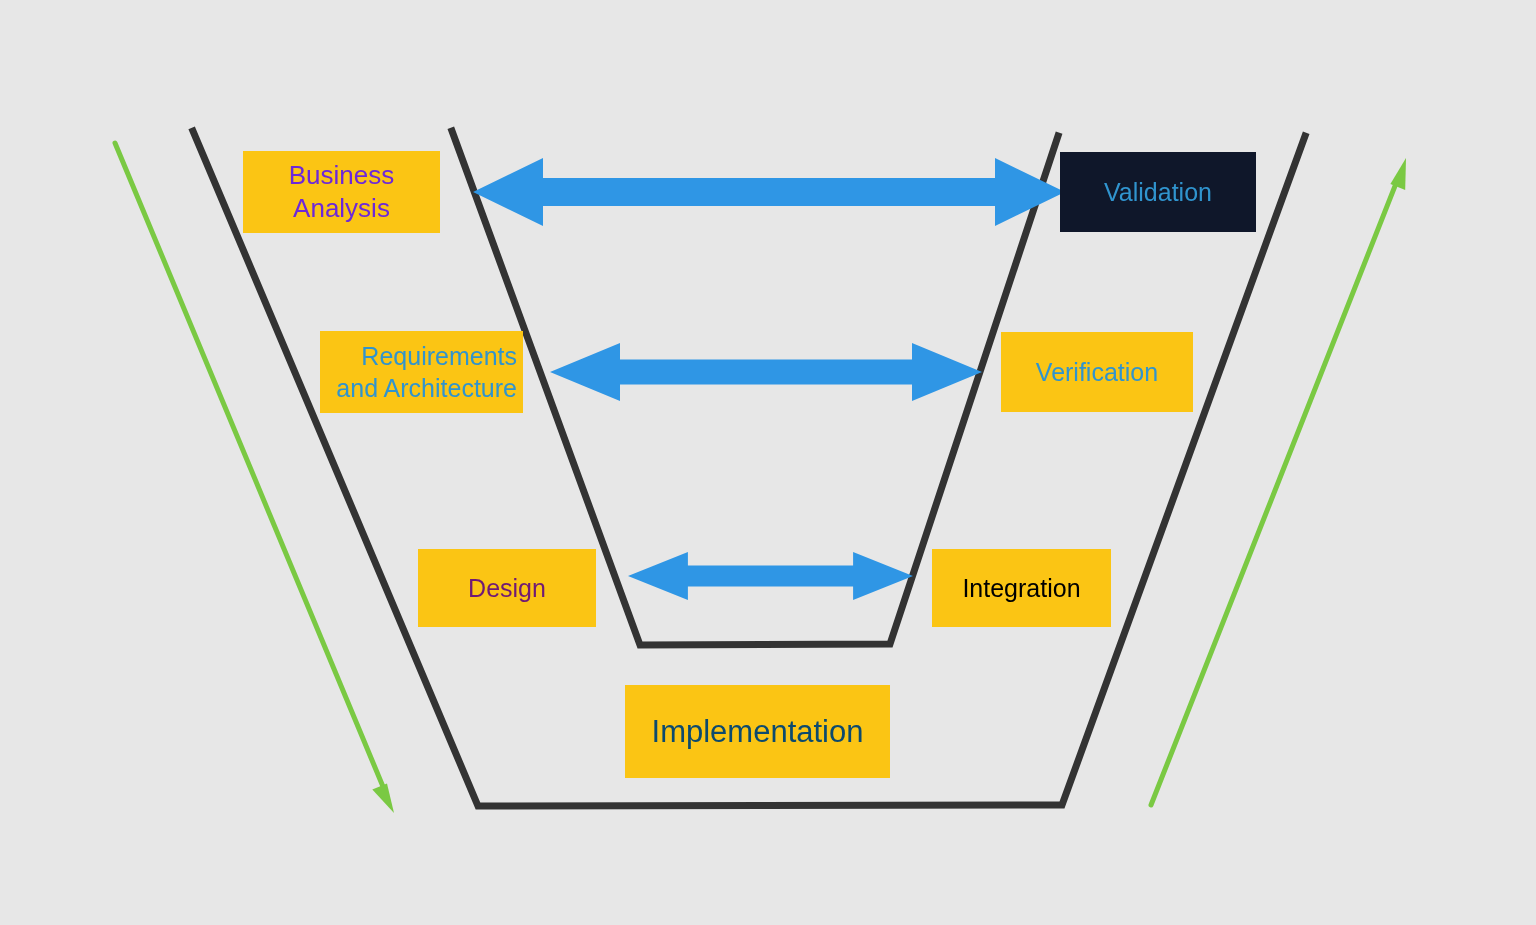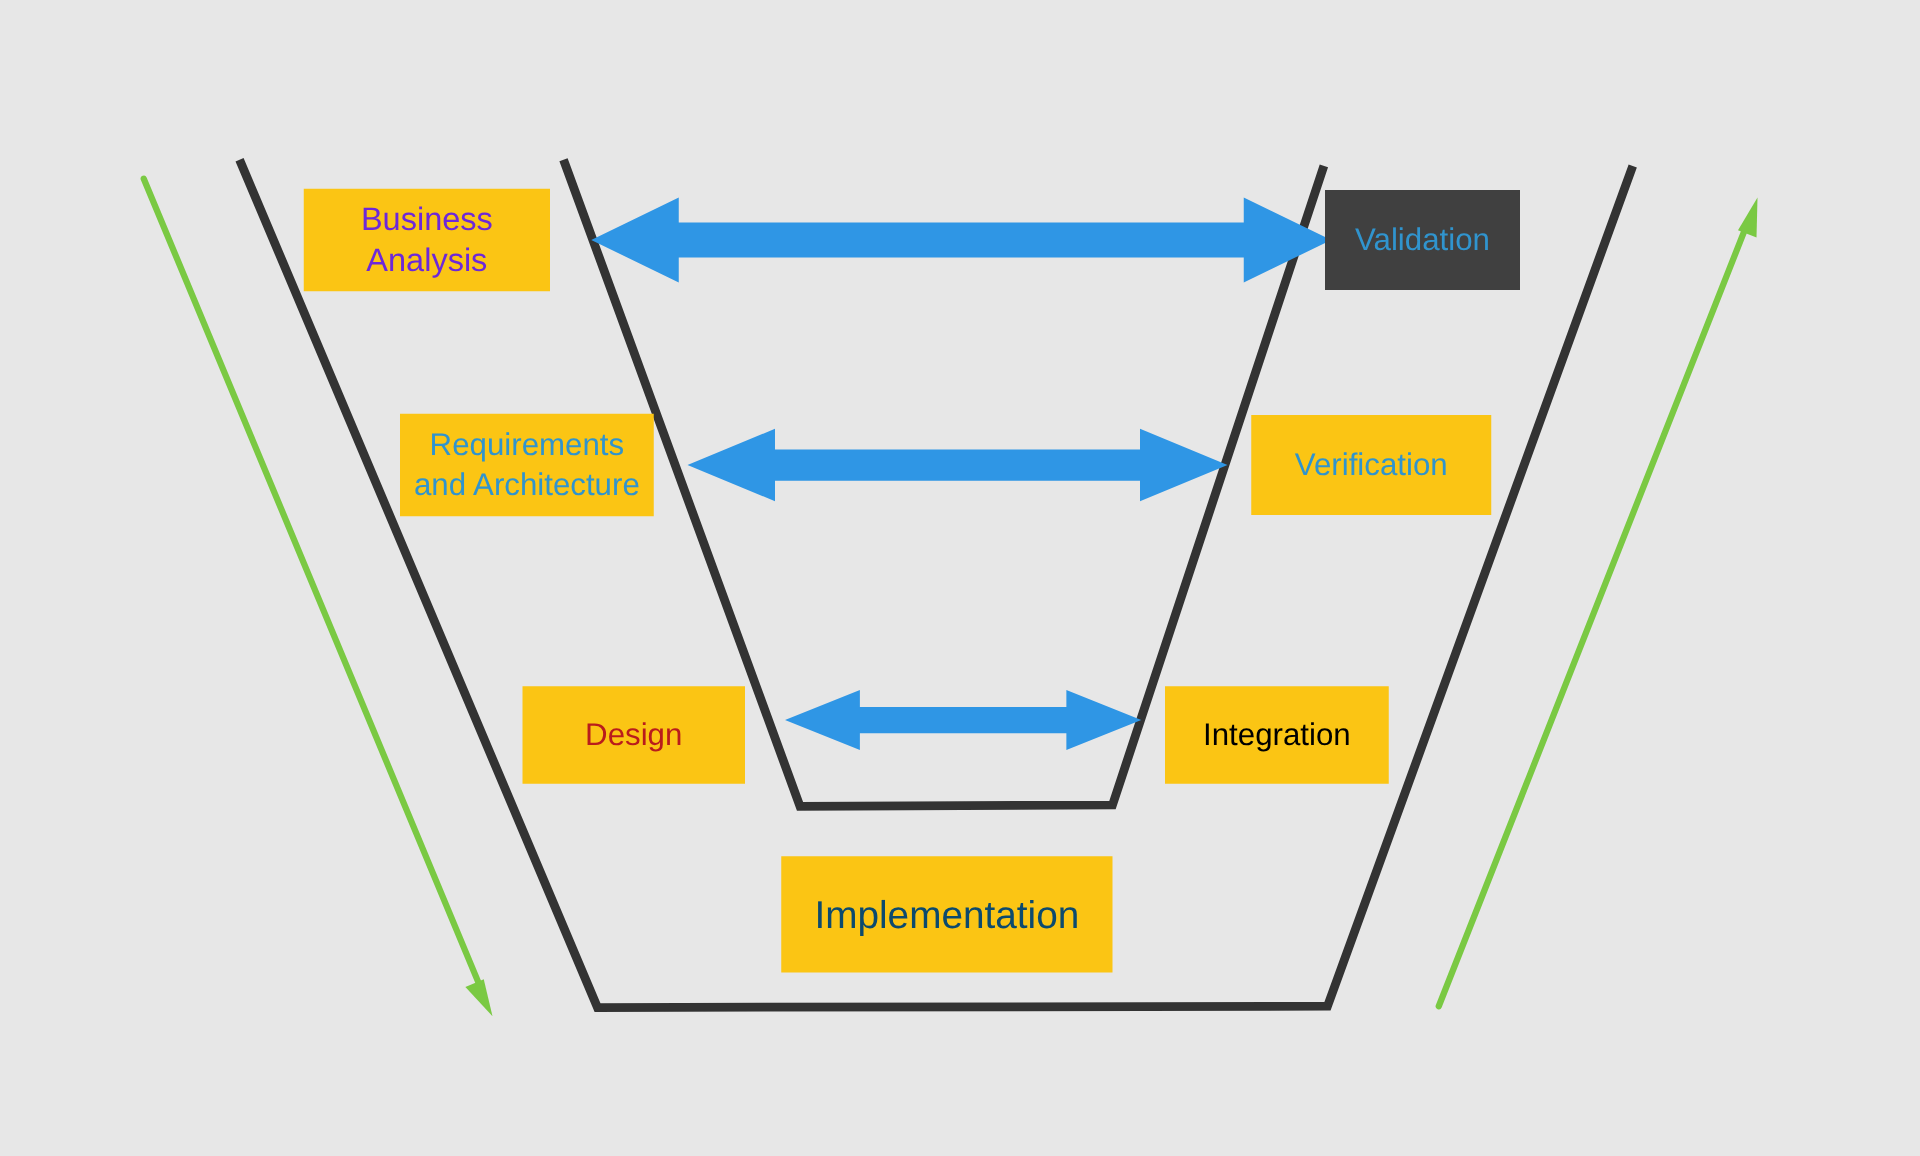--- a/index.html
+++ b/index.html
@@ -70,38 +70,38 @@
       <line id="flow-1-line" x1="1151" y1="805" x2="1398.1" y2="178.1" stroke="#7ac943" stroke-width="5" stroke-linecap="round"></line>
       <polygon id="flow-1-head" fill="#7ac943" points="1406.0,158.0 1405.2,189.9 1390.4,184.1"></polygon>
     </g>
   </svg>
 
   <div class="phase-box" id="box-0" style="left: 243px; top: 151px; width: 197px; height: 82px; font-size: 26px; background: rgb(251, 197, 20); color: #6d28d9;">
     <span class="phase-label">Business
 Analysis</span>
   </div>
 
-  <div class="phase-box" id="box-1" style="left: 320px; top: 331px; width: 203px; height: 82px; font-size: 25px; background: rgb(251, 197, 20); color: rgb(48, 148, 206);">
+  <div class="phase-box" id="box-1" style="left: 320px; top: 331px; width: 203px; height: 82px; font-size: 25px; background: rgb(251, 197, 20); color: rgb(48, 148, 206); text-align: right;">
     <span class="phase-label">Requirements
 and Architecture</span>
   </div>
 
-  <div class="phase-box" id="box-2" style="left: 418px; top: 549px; width: 178px; height: 78px; font-size: 25px; background: rgb(251, 197, 20); color: #b91c1c;">
+  <div class="phase-box" id="box-2" style="left: 418px; top: 549px; width: 178px; height: 78px; font-size: 25px; background: rgb(251, 197, 20); color: #701a75;">
     <span class="phase-label">Design</span>
   </div>
 
   <div class="phase-box" id="box-3" style="left: 625px; top: 685px; width: 265px; height: 93px; font-size: 31px; background: rgb(251, 197, 20); color: #0c4a6e;">
     <span class="phase-label">Implementation</span>
   </div>
 
   <div class="phase-box" id="box-4" style="left: 932px; top: 549px; width: 179px; height: 78px; font-size: 25px; background: rgb(251, 197, 20); color: #000000;">
     <span class="phase-label">Integration</span>
   </div>
 
   <div class="phase-box" id="box-5" style="left: 1001px; top: 332px; width: 192px; height: 80px; font-size: 25px; background: rgb(251, 197, 20); color: rgb(48, 148, 206);">
     <span class="phase-label">Verification</span>
   </div>
 
-  <div class="phase-box" id="box-6" style="left: 1060px; top: 152px; width: 156px; height: 80px; font-size: 25px; background: #404040; color: rgb(48, 148, 206);">
+  <div class="phase-box" id="box-6" style="left: 1060px; top: 152px; width: 196px; height: 80px; font-size: 25px; background: #0f172a; color: rgb(48, 148, 206);">
     <span class="phase-label">Validation</span>
   </div>
 
 </div>
 
 </body></html>

